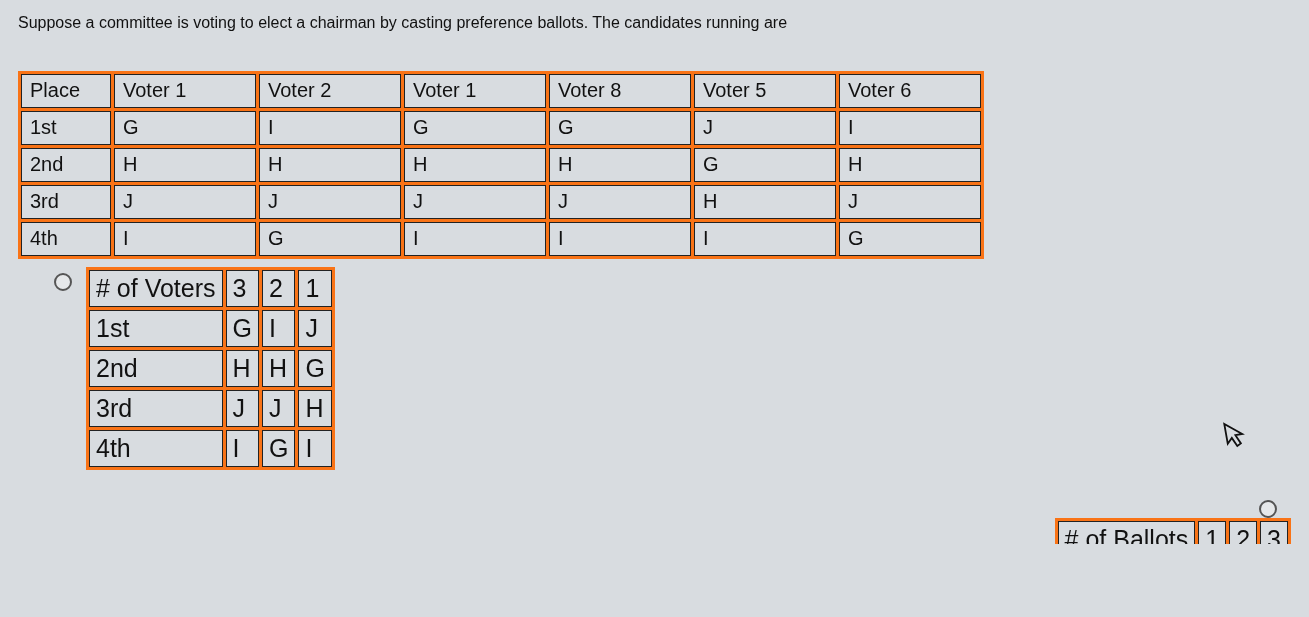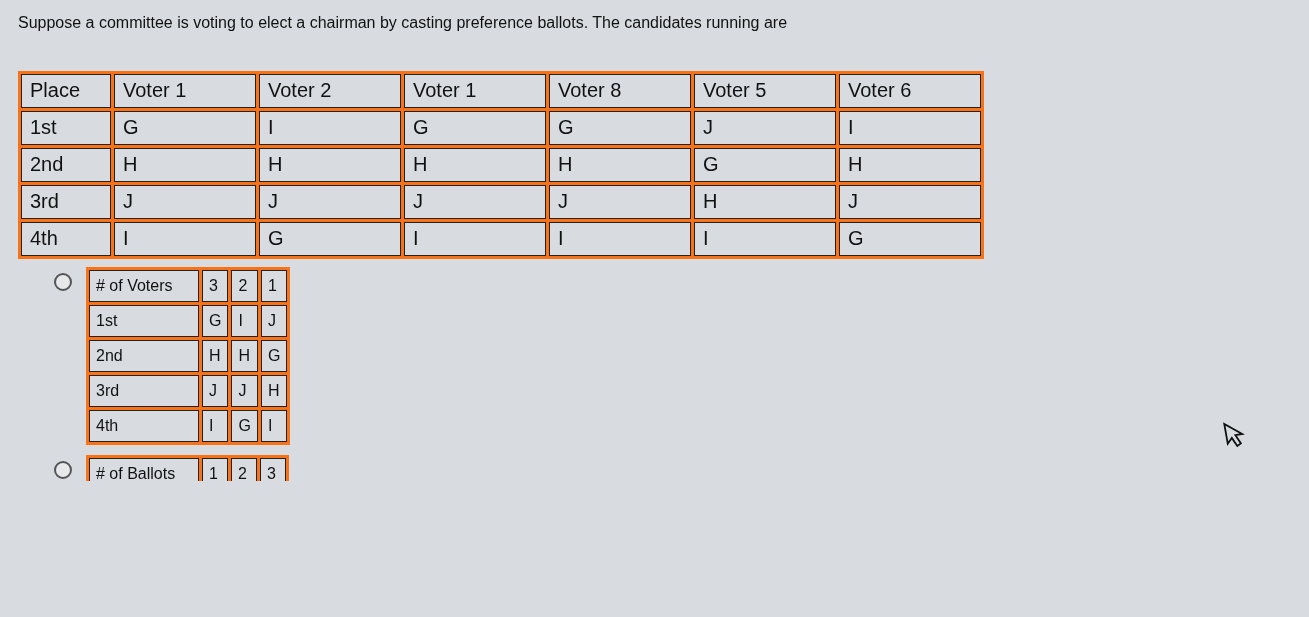--- a/index.html
+++ b/index.html
@@ -56,30 +56,31 @@
       border-radius: 50%;
       margin-right: 14px;
       margin-top: 6px;
       background: #e6e8ea;
     }
     .pref-table td {
       width: auto;
       min-width: 26px;
       padding: 3px 6px;
       height: 32px;
-      font-size: 16px;
+      font-size: 25px;
     }
     .pref-table td:first-child {
       min-width: 110px;
     }
     .second-option {
       display: flex;
-      align-items: flex-start;
+      align-items: flex-end;
       margin-left: 36px;
-      margin-top: 2px;
+      margin-top: 16px;
+      flex-direction: column;
     }
     .cursor {
       position: absolute;
       right: 60px;
       top: 420px;
       font-size: 26px;
       color: #111;
       transform: rotate(-10deg);
     }
     .cutoff {

